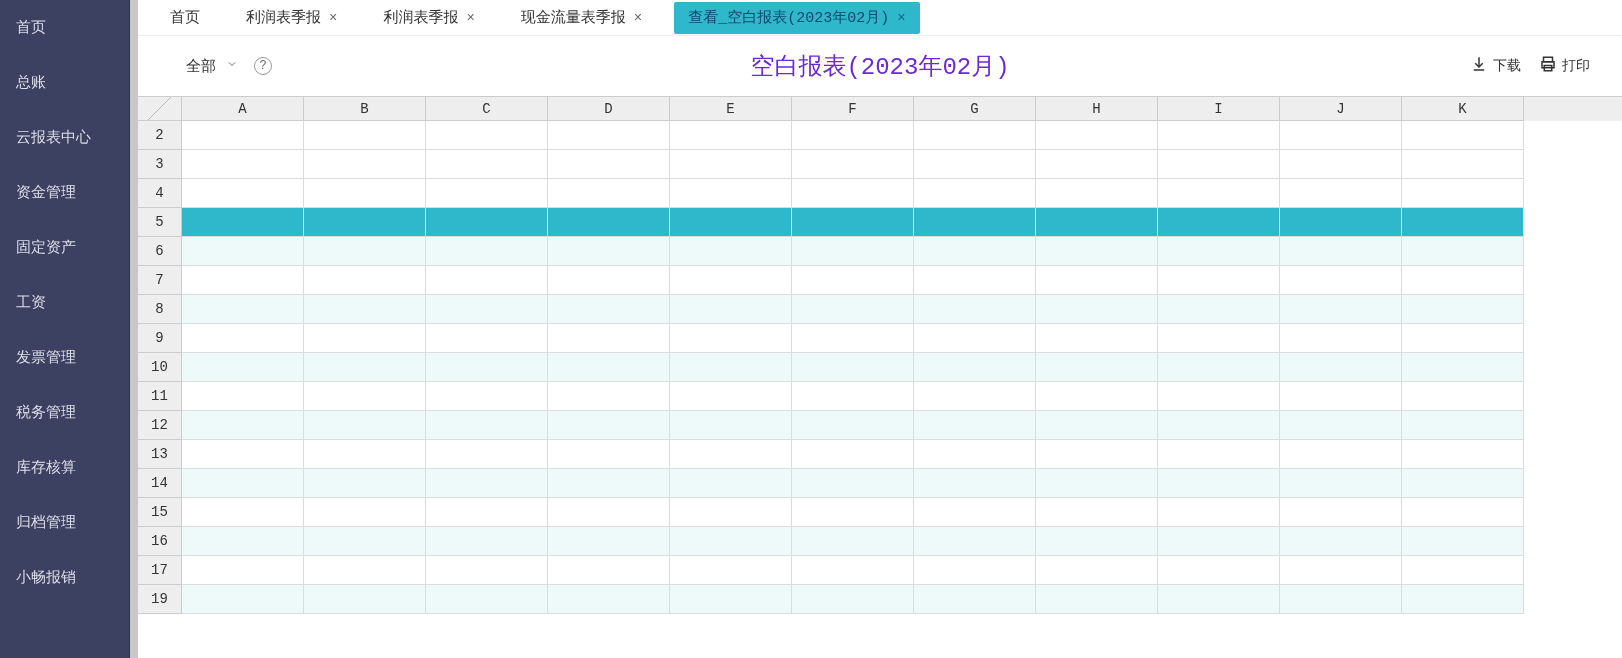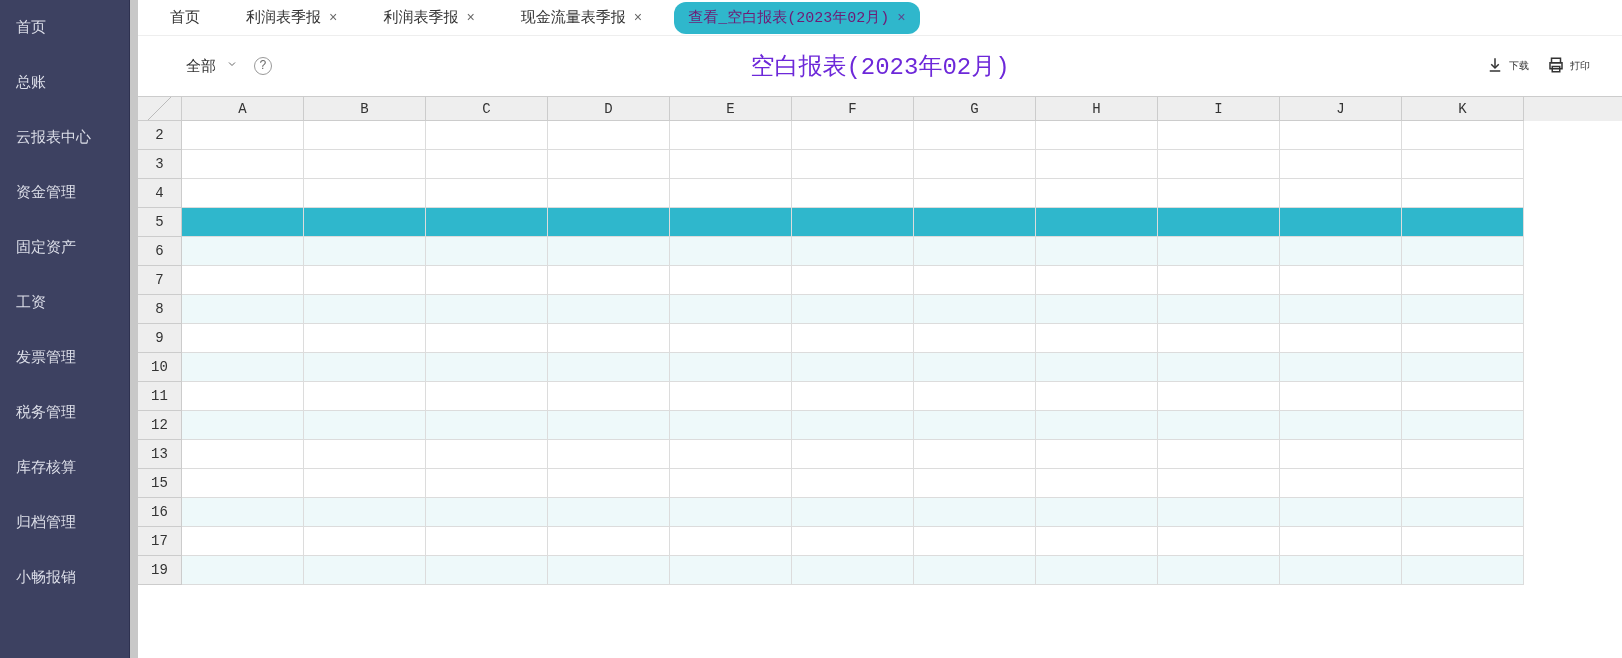--- a/index.html
+++ b/index.html
@@ -52,22 +52,22 @@
   align-items: center;
   padding: 0 14px;
   height: 32px;
   margin-right: 18px;
   font-size: 15px;
   color: #333;
   cursor: pointer;
 }
 .tab.active {
   background: #2fb7cc;
-  color: #701a75;
-  border-radius: 12px;
+  color: #0c4a6e;
+  border-radius: 2px;
 }
 .tab .close {
   margin-left: 8px;
   font-size: 14px;
   opacity: 0.75;
 }
 .toolbar {
   display: flex;
   align-items: center;
   height: 60px;
@@ -105,21 +105,21 @@
 .report-title { font-size: 24px; color: #6d28d9; }
 .actions {
   margin-left: auto;
   display: flex;
   gap: 18px;
 }
 .action-btn {
   display: inline-flex;
   align-items: center;
   gap: 5px;
-  font-size: 10px;
+  font-size: 14px;
   color: #333;
   cursor: pointer;
 }
 .action-btn svg { width: 18px; height: 18px; }
 .sheet {
   flex: 1;
   overflow: hidden;
   border-top: 1px solid #ccc;
 }
 .sheet-inner { display: flex; flex-direction: column; height: 100%; }
@@ -425,20 +425,34 @@
             <div class="cell"></div>
             <div class="cell"></div>
             <div class="cell"></div>
             <div class="cell"></div>
             <div class="cell"></div>
             <div class="cell"></div>
             <div class="cell"></div>
             <div class="cell"></div>
             <div class="cell"></div>
           </div>
+          <div class="row alt">
+            <div class="row-header">14</div>
+            <div class="cell"></div>
+            <div class="cell"></div>
+            <div class="cell"></div>
+            <div class="cell"></div>
+            <div class="cell"></div>
+            <div class="cell"></div>
+            <div class="cell"></div>
+            <div class="cell"></div>
+            <div class="cell"></div>
+            <div class="cell"></div>
+            <div class="cell"></div>
+          </div>
           <div class="row">
             <div class="row-header">15</div>
             <div class="cell"></div>
             <div class="cell"></div>
             <div class="cell"></div>
             <div class="cell"></div>
             <div class="cell"></div>
             <div class="cell"></div>
             <div class="cell"></div>
             <div class="cell"></div>

